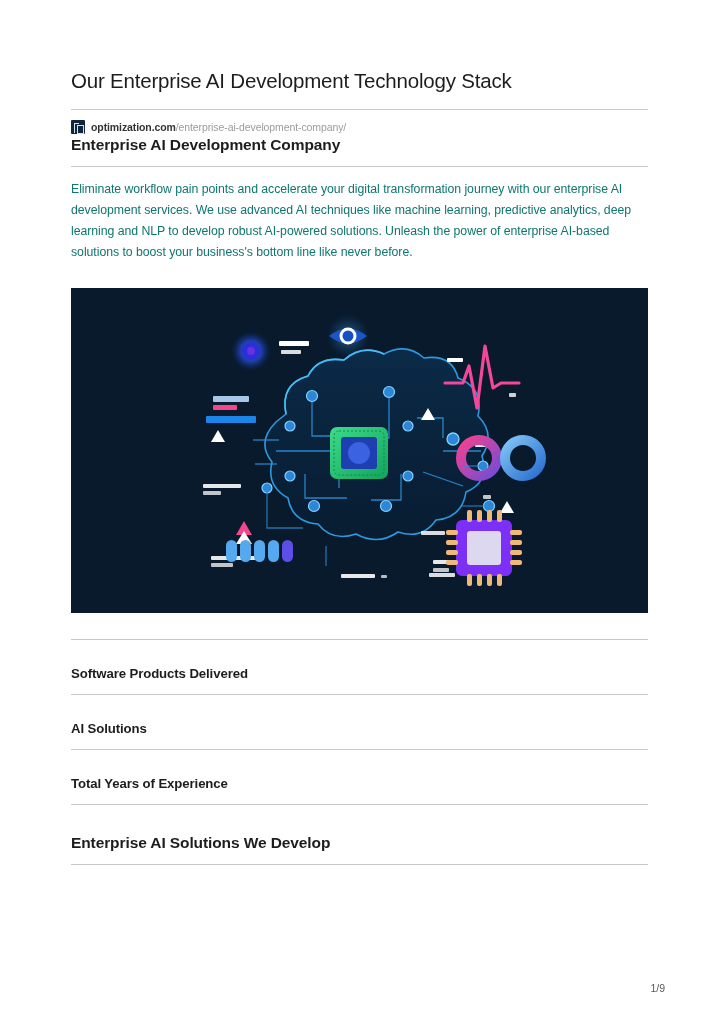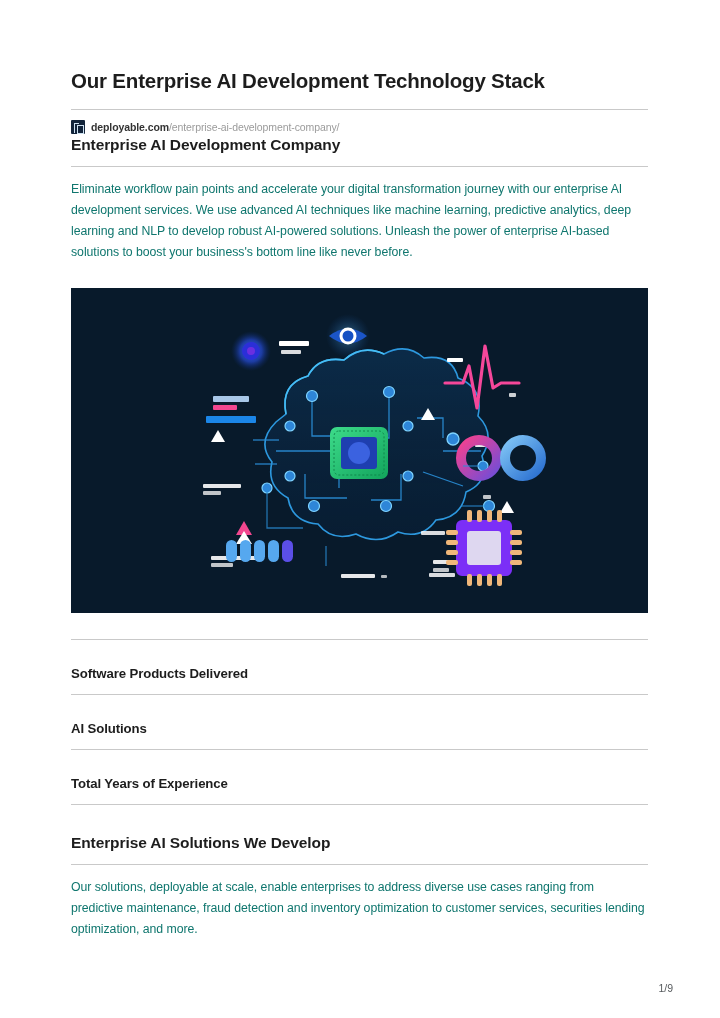--- a/index.html
+++ b/index.html
@@ -23,21 +23,21 @@
   .content {
     position: absolute;
     left: 71px;
     top: 0;
     width: 577px;
   }
 
   
   .doc-title {
     font-size: 20.5px;
-    font-weight: bold;
+    font-weight: normal;
     color: #1d1d1d;
     letter-spacing: -0.2px;
     margin-top: 68px;
     line-height: 1.22;
   }
 
   .rule {
     height: 1px;
     background: #c9c9c9;
     width: 100%;
@@ -129,39 +129,39 @@
     font-weight: bold;
     color: #1d1d1d;
     letter-spacing: -0.1px;
   }
   .stat .rule { margin-top: 13px; }
 
   .h2-solutions { margin-top: 29px; }
 
   .pagenum {
     position: absolute;
-    right: 47px;
+    right: 55px;
     bottom: 24px;
     font-size: 10.5px;
     color: #55595c;
   }
 </style>
 </head>
 <body>
 
 <div class="page">
 
   <div class="content">
 
     <div class="doc-title">Our Enterprise AI Development Technology Stack</div>
     <div class="rule rule-title"></div>
 
     <div class="urlbar">
       <span class="favicon"></span>
-      <span class="url-domain">deployable.com</span>
+      <span class="url-domain">optimization.com</span>
       <span class="url-path">/enterprise-ai-development-company/</span>
     </div>
 
     <div class="h2 h2-company">Enterprise AI Development Company</div>
     <div class="rule rule-h2"></div>
     <div class="para">Eliminate workflow pain points and accelerate your digital transformation journey with our enterprise AI development services. We use advanced AI techniques like machine learning, predictive analytics, deep learning and NLP to develop robust AI-powered solutions. Unleash the power of enterprise AI-based solutions to boost your business's bottom line like never before.</div>
 
     <div class="hero">
       <svg viewBox="0 0 577 325" xmlns="http://www.w3.org/2000/svg">
         <defs>
@@ -351,19 +351,18 @@
       <div class="rule"></div>
     </div>
 
     <div class="stat">
       <div class="stat-label">Total Years of Experience</div>
       <div class="rule"></div>
     </div>
 
     <div class="h2 h2-solutions">Enterprise AI Solutions We Develop</div>
     <div class="rule rule-h2"></div>
-    <div class="para">Our solutions, deployable at scale, enable enterprises to address diverse use cases ranging from predictive maintenance, fraud detection and inventory optimization to customer services, securities lending optimization, and more.</div>
 
   </div>
 
   <div class="pagenum">1/9</div>
 
 </div>
 
 </body></html>

